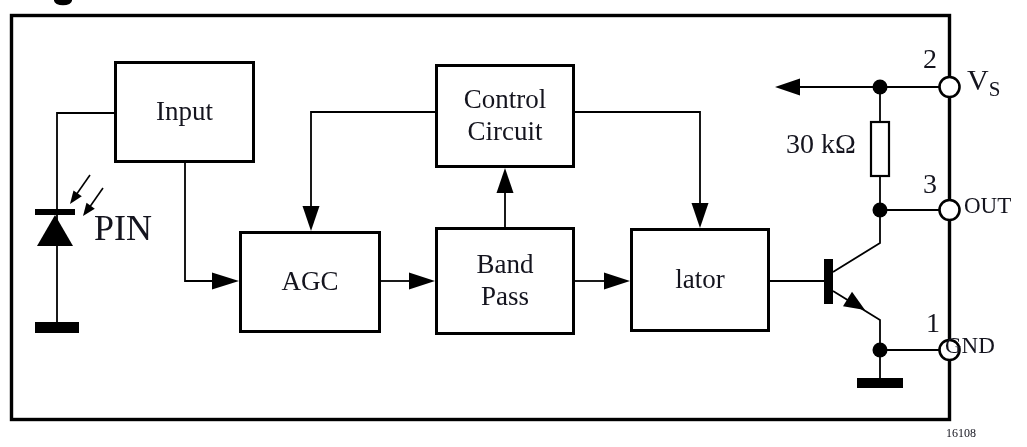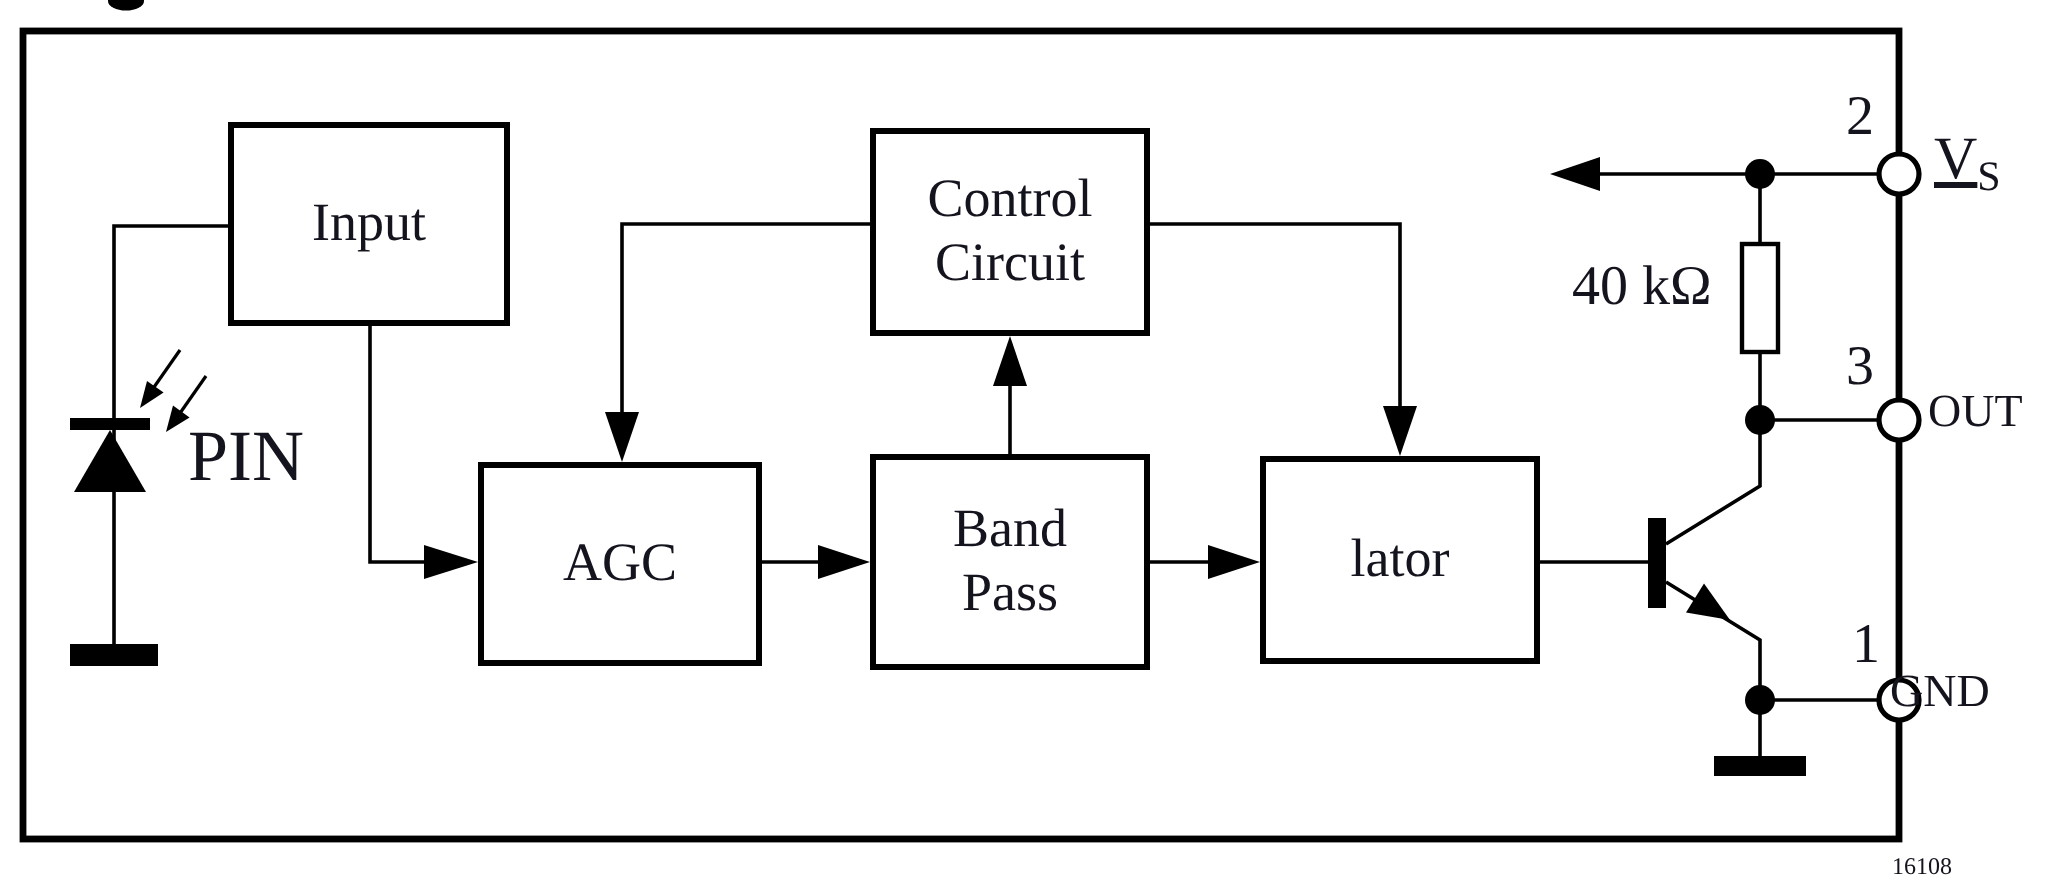--- a/index.html
+++ b/index.html
@@ -28,21 +28,21 @@
   .b-band{left:435px;top:227px;width:140px;height:108px;}
   .b-demod{left:630px;top:228px;width:140px;height:104px;}
   .lbl{position:absolute;white-space:nowrap;}
   .lbl-pin{left:94px;top:207px;font-size:36px;}
   .lbl-res{left:786px;top:128px;font-size:28px;}
   .pin-num{position:absolute;font-size:28px;}
   .n2{left:923px;top:43px;}
   .n3{left:923px;top:168px;}
   .n1{left:926px;top:307px;}
   .pin-name{position:absolute;font-size:23px;}
-  .nm-vs{left:967px;top:63px;font-size:30px;text-decoration:underline;}
+  .nm-vs{left:967px;top:63px;font-size:30px;}
   .nm-vs .sub{font-size:21px;vertical-align:-6px;letter-spacing:0;}
   .nm-out{left:964px;top:193px;}
   .nm-gnd{left:945px;top:333px;}
   .fig-num{position:absolute;left:946px;top:426px;font-size:12px;}
 </style>
 </head>
 <body>
 
 <div class="stage">
 
@@ -122,21 +122,21 @@
     <span>Pass</span>
   </div>
   <div class="block b-agc">
     <span>AGC</span>
   </div>
   <div class="block b-demod">
     <span>lator</span>
   </div>
 
   <div class="lbl lbl-pin">PIN</div>
-  <div class="lbl lbl-res">40 kΩ</div>
+  <div class="lbl lbl-res">30 kΩ</div>
 
   <div class="pin-num n2">2</div>
   <div class="pin-name nm-vs"><span>V</span><span class="sub">S</span></div>
 
   <div class="pin-num n3">3</div>
   <div class="pin-name nm-out">OUT</div>
 
   <div class="pin-num n1">1</div>
   <div class="pin-name nm-gnd">GND</div>
 

